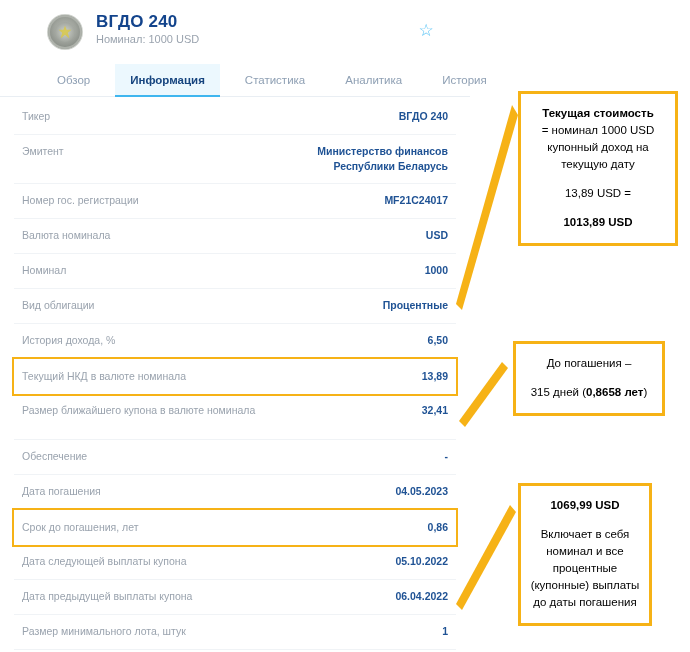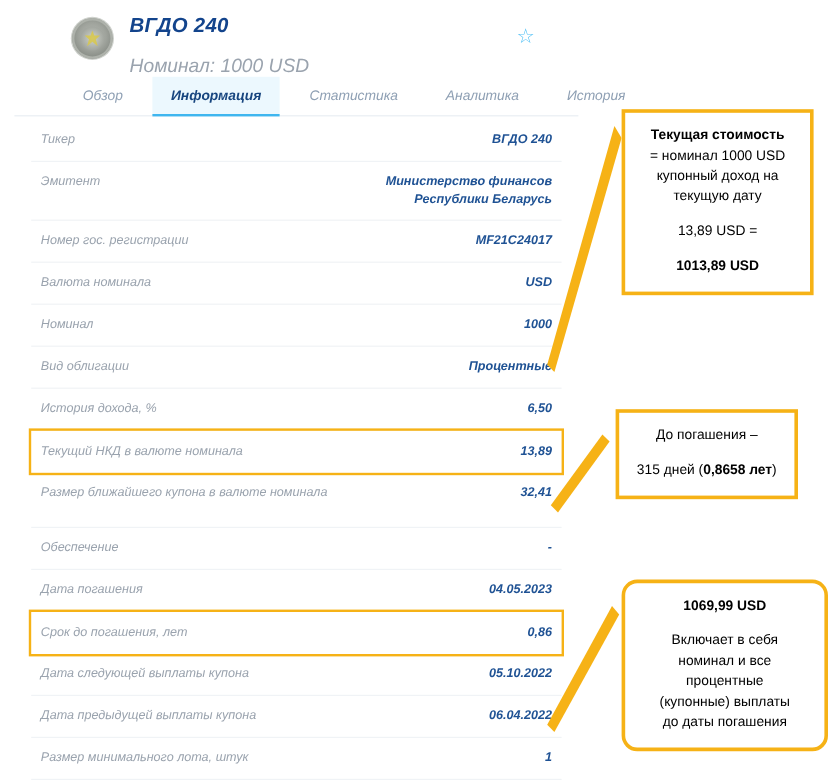--- a/index.html
+++ b/index.html
@@ -11,26 +11,25 @@
     height: 652px;
     background: #ffffff;
     font-family: "Liberation Sans", "DejaVu Sans", sans-serif;
     overflow: hidden;
     position: relative;
   }
 
   
   #app-card {
     position: absolute;
-    left: 12px;
+    left: 0;
     top: 0;
     width: 470px;
     height: 652px;
     background: #ffffff;
-    font-style: italic;
   }
 
   
   #card-header {
     position: relative;
     height: 62px;
   }
   #emblem {
     position: absolute;
     left: 48px;
@@ -69,24 +68,24 @@
     top: 12px;
   }
   #security-title {
     font-size: 17px;
     font-weight: bold;
     color: #13448c;
     letter-spacing: .2px;
     line-height: 20px;
   }
   #security-subtitle {
-    font-size: 16px;
+    font-size: 11px;
     color: #9aa3ae;
     line-height: 14px;
-    margin-top: 17px;
+    margin-top: 0;
   }
   #favorite-star {
     position: absolute;
     left: 417px;
     top: 22px;
     width: 18px;
     height: 18px;
     line-height: 18px;
     text-align: center;
     font-size: 17px;
@@ -202,23 +201,22 @@
   }
   #callout-maturity {
     left: 513px;
     top: 341px;
     width: 152px;
     padding: 11px 6px 12px 6px;
   }
   #callout-cashflow {
     left: 518px;
     top: 483px;
-    width: 172px;
+    width: 134px;
     padding: 11px 8px 12px 8px;
-    border-radius: 13px;
   }
 
   
   .connector {
     position: absolute;
     z-index: 2;
   }
   .connector svg { display: block; overflow: visible; }
 </style>
 </head>

